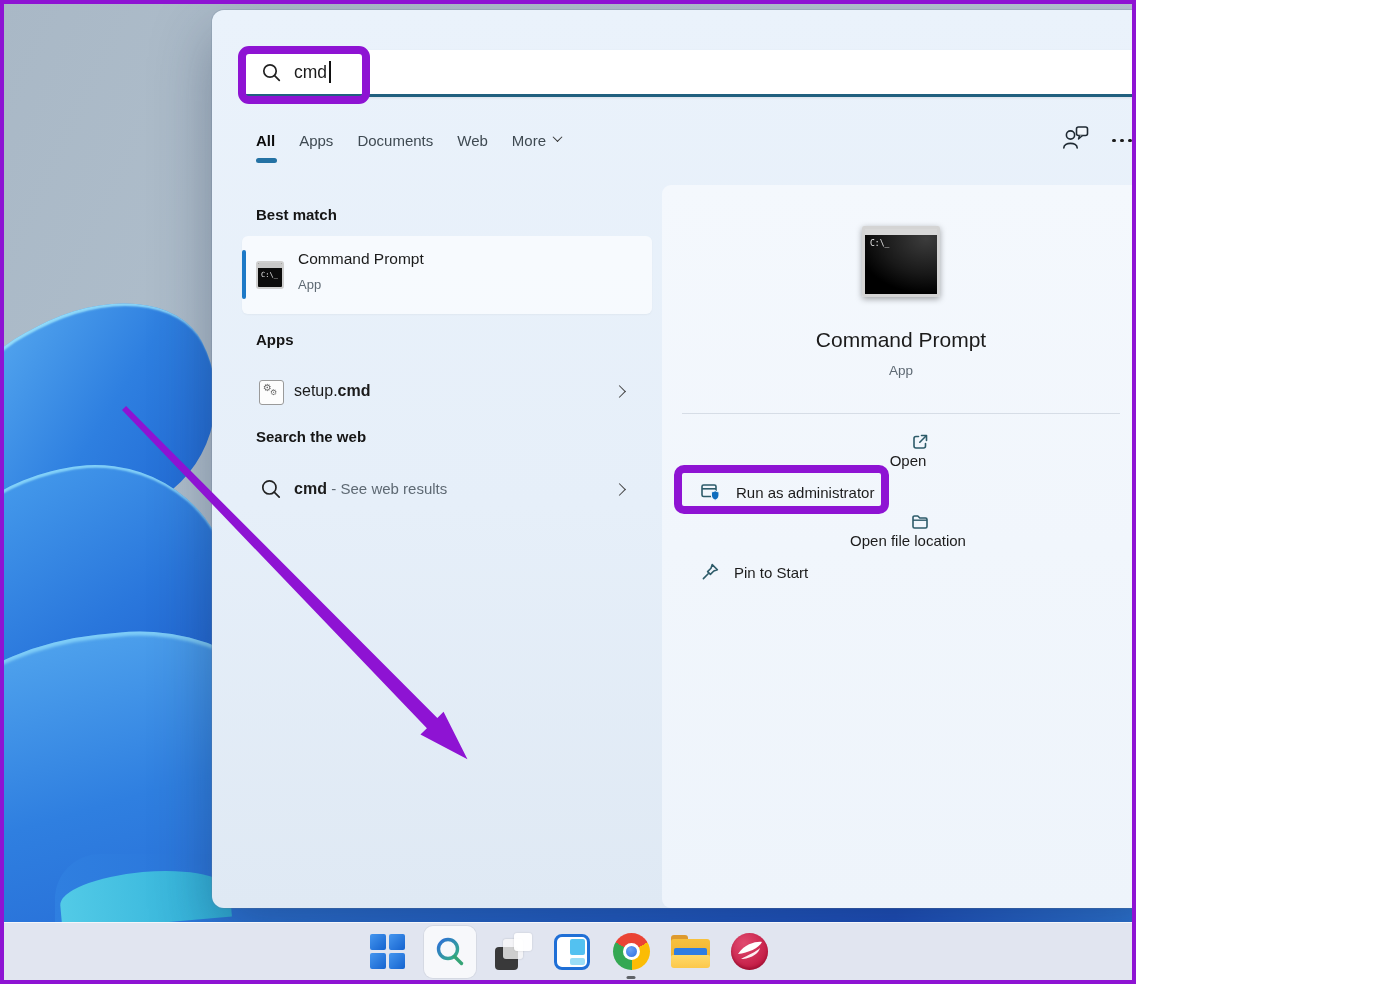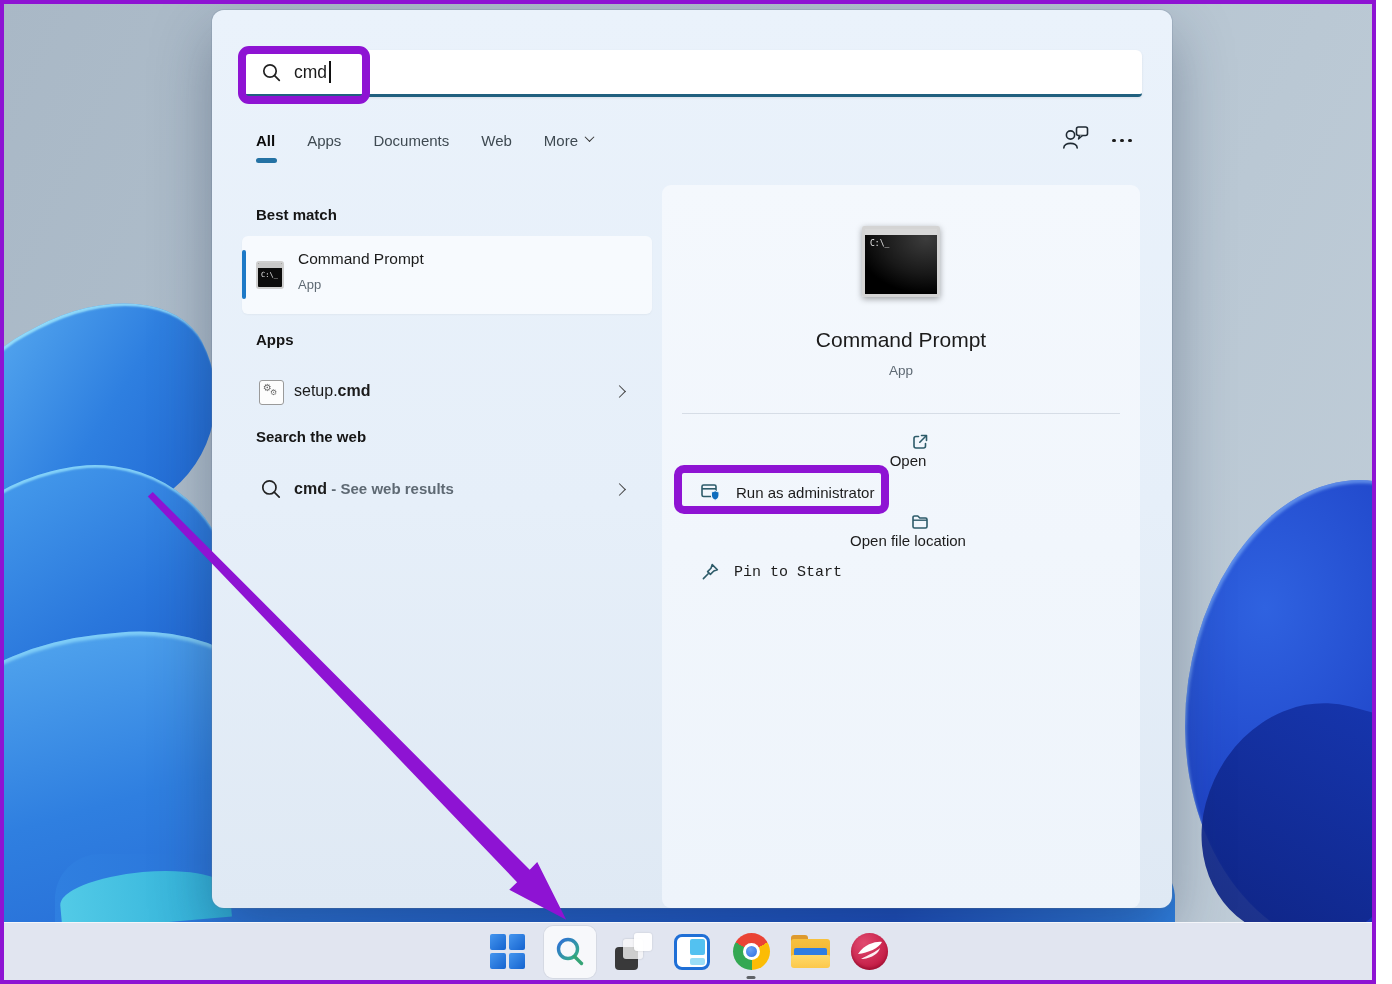--- a/index.html
+++ b/index.html
@@ -1,19 +1,19 @@
 <!DOCTYPE html>
 <html><head>
 <meta charset="utf-8">
 <style>
   * { margin:0; padding:0; box-sizing:border-box; }
   html,body { width:1392px; height:984px; }
   body { font-family:"Liberation Sans","DejaVu Sans",sans-serif; overflow:hidden; }
 
-  .screen { position:relative; width:1376px; height:984px; overflow:hidden; background:linear-gradient(115deg,#a9b8c6 0%,#b3c2cf 45%,#c1ced9 100%); }
+  .screen { position:relative; width:1136px; height:984px; overflow:hidden; background:linear-gradient(115deg,#a9b8c6 0%,#b3c2cf 45%,#c1ced9 100%); }
 
   
   .petal { position:absolute; }
   .petal-l1 { left:-55px; top:315px; width:280px; height:210px;
     background:linear-gradient(150deg,#5db0f2 0%,#2e7fe0 55%,#1f66d2 100%);
     border-radius:48% 52% 45% 55% / 55% 45% 60% 40%; transform:rotate(-28deg);
     box-shadow:inset 0 3px 2px rgba(170,240,255,.75); }
   .petal-l2 { left:-70px; top:468px; width:300px; height:250px;
     background:linear-gradient(160deg,#49a0ee 0%,#2a77dc 60%,#1d5fcd 100%);
     border-radius:52% 48% 55% 45% / 45% 55% 42% 58%; transform:rotate(-14deg);
@@ -44,21 +44,21 @@
   .search-box { position:absolute; left:28px; top:40px; width:902px; height:47px;
     background:#fff; border-radius:6px 6px 4px 4px; border-bottom:3px solid #20607f;
     box-shadow:0 1px 3px rgba(0,0,0,.08); display:flex; align-items:center; }
   .search-box .mag { margin-left:22px; }
   .search-text { margin-left:13px; font-size:17.5px; color:#1b1b1b; }
   .caret { display:inline-block; width:1.5px; height:22px; background:#111; margin-left:2px; vertical-align:middle; }
 
   .hl-box { position:absolute; border:8px solid #8e13d3; border-radius:11px; z-index:30; pointer-events:none; }
   .hl1 { left:26px; top:36px; width:132px; height:58px; }
 
-  .tabs { position:absolute; left:44px; top:122px; display:flex; gap:32px; font-size:15px; color:#3f4a52; }
+  .tabs { position:absolute; left:44px; top:122px; display:flex; gap:24px; font-size:15px; color:#3f4a52; }
   .tab { position:relative; cursor:default; display:flex; align-items:center; }
   .tab.active { color:#0b0b0b; font-weight:700; }
   .tab.active::after { content:""; position:absolute; left:0; top:26px; width:21px; height:5px; border-radius:3px; background:#2472a4; }
   .chev-down { width:7px; height:7px; border-right:1.7px solid #333; border-bottom:1.7px solid #333; transform:rotate(45deg) translate(-1px,-1px); margin-left:8px; margin-top:-4px; }
 
   .top-icons { position:absolute; left:850px; top:115px; display:flex; align-items:center; gap:22px; }
   .dots { display:flex; gap:4.5px; padding-top:6px; }
   .dots i { width:3.5px; height:3.5px; border-radius:50%; background:#1b1b1b; }
 
   .heading { position:absolute; font-size:15px; font-weight:700; color:#151515; }
@@ -74,21 +74,21 @@
   .best-sub { position:absolute; left:56px; top:41px; font-size:13px; color:#5e6973; }
 
   .result-row { position:absolute; left:30px; width:410px; height:46px; }
   .row-setup { top:360px; }
   .row-web { top:458px; }
   .file-ico { position:absolute; left:17px; top:10px; width:25px; height:25px; background:#fdfdfd;
     border:1.5px solid #9a9a9a; border-radius:3px; color:#6a6a6a; }
   .file-ico .g1 { position:absolute; left:3px; top:1px; font-size:10px; }
   .file-ico .g2 { position:absolute; left:10px; top:7px; font-size:8px; }
   .row-text { position:absolute; left:52px; top:12px; font-size:16px; color:#1b1b1b; }
-  .row-text .suffix { color:#5e6973; font-size:15px;font-weight:bold; }
+  .row-text .suffix { color:#5e6973; font-size:15px; }
   .chev-right { position:absolute; right:28px; top:17px; width:9px; height:9px;
     border-top:1.8px solid #424242; border-right:1.8px solid #424242; transform:rotate(45deg); }
   .row-web .mag2 { position:absolute; left:19px; top:11px; }
 
   
   .detail-card { position:absolute; left:450px; top:175px; width:478px; height:723px;
     background:linear-gradient(180deg,#f4f8fd 0%,#eef4fb 100%); border-radius:9px; }
   .cmd-ico-l { position:absolute; left:200px; top:41px; width:78px; height:71px;
     background:radial-gradient(140% 120% at 85% 15%,#3c3c3c 0%,#181818 45%,#000 70%);
     border:3px solid #d4d4d4; border-radius:2px; box-shadow:0 2px 6px rgba(0,0,0,.35); overflow:hidden; }
@@ -263,21 +263,21 @@
       <div class="hl-box hl2"></div>
 
       <div class="action-row" style="top:327px;flex-direction:column;">
         <svg width="20" height="20" viewBox="0 0 20 20">
           <path d="M3 5.5 A1.5 1.5 0 0 1 4.5 4 H7.8 L9.8 6 H15.5 A1.5 1.5 0 0 1 17 7.5 V14.5 A1.5 1.5 0 0 1 15.5 16 H4.5 A1.5 1.5 0 0 1 3 14.5 Z" fill="none" stroke="#2d5b69" stroke-width="1.6" stroke-linejoin="round"></path>
           <line x1="3" y1="8.2" x2="17" y2="8.2" stroke="#2d5b69" stroke-width="1.4"></line>
         </svg>
         <span class="action-label">Open file location</span>
       </div>
 
-      <div class="action-row" style="top:367px;font-family:Liberation Mono, monospace;">
+      <div class="action-row" style="top:367px;">
         <svg width="20" height="20" viewBox="0 0 20 20">
           <path d="M12.2 2.6 L17.4 7.8 L13.8 9 L10.4 12.4 L7.6 9.6 L11 6.2 Z" fill="none" stroke="#2d5b69" stroke-width="1.6" stroke-linejoin="round"></path>
           <line x1="8.2" y1="11.8" x2="3.4" y2="16.6" stroke="#2d5b69" stroke-width="1.6" stroke-linecap="round"></line>
         </svg>
         <span class="action-label">Pin to Start</span>
       </div>
 
     </div>
   </div>
 

